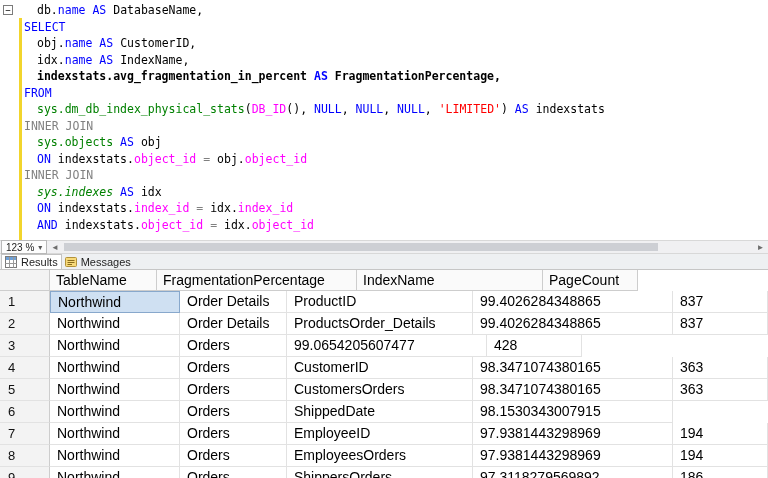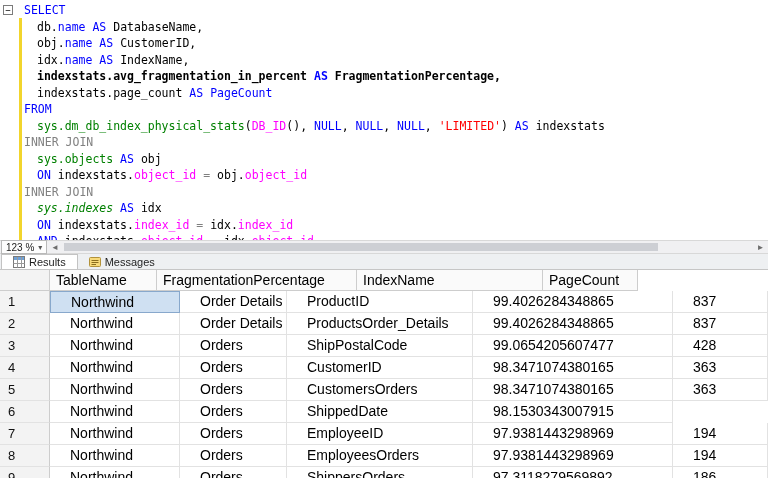--- a/index.html
+++ b/index.html
@@ -21,52 +21,51 @@
   .zoom{display:flex;align-items:center;gap:4px;height:12px;margin-left:1px;padding:0 4px;
         background:#fdfdfd;border:1px solid #b9b9b9;font-size:10px;color:#222;}
   .zoom .chev{font-size:8px;color:#555;}
   .sbtn{width:15px;text-align:center;font-size:8px;color:#6d6d6d;cursor:default;}
   .track{flex:1;position:relative;height:12px;}
   .thumb{position:absolute;left:2px;top:2px;height:8px;width:86%;background:#cdcfd4;}
 
   
   .tab-strip{height:16px;background:#eef0f2;display:flex;align-items:stretch;padding-left:1px;
              border-bottom:1px solid #c6c6c6;box-sizing:border-box;}
-  .tab{display:flex;align-items:center;gap:4px;padding:0 11px;font-size:11px;color:#1e1e1e;}
+  .tab{display:flex;align-items:center;gap:4px;padding:0 3px;font-size:11px;color:#1e1e1e;}
   .tab.selected{background:#ffffff;border:1px solid #c3c3c3;border-bottom:none;}
   .tab svg{display:block;}
 
   
   .grid{background:#fff;}
   .grid-header{display:flex;height:21px;}
   .hcell,.corner{box-sizing:border-box;background:#fafafa;border-right:1px solid #cdcdcd;
                  border-bottom:1px solid #cdcdcd;font-size:14px;color:#000;
                  padding:0 0 0 6px;line-height:20px;white-space:nowrap;overflow:hidden;}
   .corner{width:50px;background:#f3f3f3;}
   .grid-row{display:flex;height:22px;}
   .ncell{box-sizing:border-box;width:50px;background:#f3f3f3;border-right:1px solid #cdcdcd;
          border-bottom:1px solid #e2e2e2;font-size:13px;color:#111;padding-left:8px;line-height:21px;}
   .cell{box-sizing:border-box;border-right:1px solid #e2e2e2;border-bottom:1px solid #e2e2e2;
-        font-size:14px;color:#000;padding-left:20px;line-height:21px;white-space:nowrap;overflow:hidden;}
+        font-size:14px;color:#000;padding-left:7px;line-height:21px;white-space:nowrap;overflow:hidden;}
   .cell.selected{border:1px solid #88a8cc;}
   .col0{width:130px}.col1{width:107px}.col2{width:186px}.col3{width:200px}.col4{width:95px}
 </style>
 </head>
 <body>
 
 <div class="editor">
   <div class="fold-box">−</div>
   <div class="change-bar" style="background: rgb(242, 213, 44);"></div>
   <div class="code">
+      <div class="code-line" style="padding-left: 13px;"><span style="color: rgb(0, 0, 0);">db.</span><span style="color: rgb(0, 0, 255);">name</span><span style="color: rgb(0, 0, 0);"> </span><span style="color: rgb(0, 0, 255);">AS</span><span style="color: rgb(0, 0, 0);"> DatabaseName,</span></div>
       <div class="code-line" style="padding-left: 0px;"><span style="color: rgb(0, 0, 255);">SELECT</span></div>
-      <div class="code-line" style="padding-left: 13px;"><span style="color: rgb(0, 0, 0);">db.</span><span style="color: rgb(0, 0, 255);">name</span><span style="color: rgb(0, 0, 0);"> </span><span style="color: rgb(0, 0, 255);">AS</span><span style="color: rgb(0, 0, 0);"> DatabaseName,</span></div>
       <div class="code-line" style="padding-left: 13px;"><span style="color: rgb(0, 0, 0);">obj.</span><span style="color: rgb(0, 0, 255);">name</span><span style="color: rgb(0, 0, 0);"> </span><span style="color: rgb(0, 0, 255);">AS</span><span style="color: rgb(0, 0, 0);"> CustomerID,</span></div>
       <div class="code-line" style="padding-left: 13px;"><span style="color: rgb(0, 0, 0);">idx.</span><span style="color: rgb(0, 0, 255);">name</span><span style="color: rgb(0, 0, 0);"> </span><span style="color: rgb(0, 0, 255);">AS</span><span style="color: rgb(0, 0, 0);"> IndexName,</span></div>
       <div class="code-line" style="padding-left: 13px; font-weight: bold;"><span style="color: rgb(0, 0, 0);">indexstats.avg_fragmentation_in_percent </span><span style="color: rgb(0, 0, 255);">AS</span><span style="color: rgb(0, 0, 0);"> FragmentationPercentage,</span></div>
-      <div class="code-line" style="padding-left: 13px;"><span style="color: rgb(0, 0, 0);">indexstats.page_count </span><span style="color: rgb(0, 0, 255);">AS</span><span style="color: rgb(0, 0, 0);"> </span><span style="color: rgb(0, 0, 255);">PageCount</span></div>
       <div class="code-line" style="padding-left: 0px;"><span style="color: rgb(0, 0, 255);">FROM</span></div>
       <div class="code-line" style="padding-left: 13px;"><span style="color: rgb(0, 128, 0);">sys.dm_db_index_physical_stats</span><span style="color: rgb(0, 0, 0);">(</span><span style="color: rgb(255, 0, 255);">DB_ID</span><span style="color: rgb(0, 0, 0);">(), </span><span style="color: rgb(0, 0, 255);">NULL</span><span style="color: rgb(0, 0, 0);">, </span><span style="color: rgb(0, 0, 255);">NULL</span><span style="color: rgb(0, 0, 0);">, </span><span style="color: rgb(0, 0, 255);">NULL</span><span style="color: rgb(0, 0, 0);">, </span><span style="color: rgb(255, 0, 0);">'LIMITED'</span><span style="color: rgb(0, 0, 0);">) </span><span style="color: rgb(0, 0, 255);">AS</span><span style="color: rgb(0, 0, 0);"> indexstats</span></div>
       <div class="code-line" style="padding-left: 0px;"><span style="color: rgb(128, 128, 128);">INNER JOIN</span></div>
       <div class="code-line" style="padding-left: 13px;"><span style="color: rgb(0, 128, 0);">sys.objects</span><span style="color: rgb(0, 0, 0);"> </span><span style="color: rgb(0, 0, 255);">AS</span><span style="color: rgb(0, 0, 0);"> obj</span></div>
       <div class="code-line" style="padding-left: 13px;"><span style="color: rgb(0, 0, 255);">ON</span><span style="color: rgb(0, 0, 0);"> indexstats.</span><span style="color: rgb(255, 0, 255);">object_id</span><span style="color: rgb(0, 0, 0);"> </span><span style="color: rgb(128, 128, 128);">=</span><span style="color: rgb(0, 0, 0);"> obj.</span><span style="color: rgb(255, 0, 255);">object_id</span></div>
       <div class="code-line" style="padding-left: 0px;"><span style="color: rgb(128, 128, 128);">INNER JOIN</span></div>
       <div class="code-line" style="padding-left: 13px;"><span style="color: rgb(0, 128, 0); font-style: italic;">sys.indexes</span><span style="color: rgb(0, 0, 0);"> </span><span style="color: rgb(0, 0, 255);">AS</span><span style="color: rgb(0, 0, 0);"> idx</span></div>
       <div class="code-line" style="padding-left: 13px;"><span style="color: rgb(0, 0, 255);">ON</span><span style="color: rgb(0, 0, 0);"> indexstats.</span><span style="color: rgb(255, 0, 255);">index_id</span><span style="color: rgb(0, 0, 0);"> </span><span style="color: rgb(128, 128, 128);">=</span><span style="color: rgb(0, 0, 0);"> idx.</span><span style="color: rgb(255, 0, 255);">index_id</span></div>
       <div class="code-line" style="padding-left: 13px;"><span style="color: rgb(0, 0, 255);">AND</span><span style="color: rgb(0, 0, 0);"> indexstats.</span><span style="color: rgb(255, 0, 255);">object_id</span><span style="color: rgb(0, 0, 0);"> </span><span style="color: rgb(128, 128, 128);">=</span><span style="color: rgb(0, 0, 0);"> idx.</span><span style="color: rgb(255, 0, 255);">object_id</span></div>
     </div>
@@ -132,21 +131,20 @@
         <div class="cell col0">Northwind</div>
         <div class="cell col1">Order Details</div>
         <div class="cell col2">ProductsOrder_Details</div>
         <div class="cell col3">99.4026284348865</div>
         <div class="cell col4">837</div>
       </div>
       <div class="grid-row">
         <div class="ncell">3</div>
         <div class="cell col0">Northwind</div>
         <div class="cell col1">Orders</div>
-        <div class="cell col2">ShipPostalCode</div>
         <div class="cell col3">99.0654205607477</div>
         <div class="cell col4">428</div>
       </div>
       <div class="grid-row">
         <div class="ncell">4</div>
         <div class="cell col0">Northwind</div>
         <div class="cell col1">Orders</div>
         <div class="cell col2">CustomerID</div>
         <div class="cell col3">98.3471074380165</div>
         <div class="cell col4">363</div>

